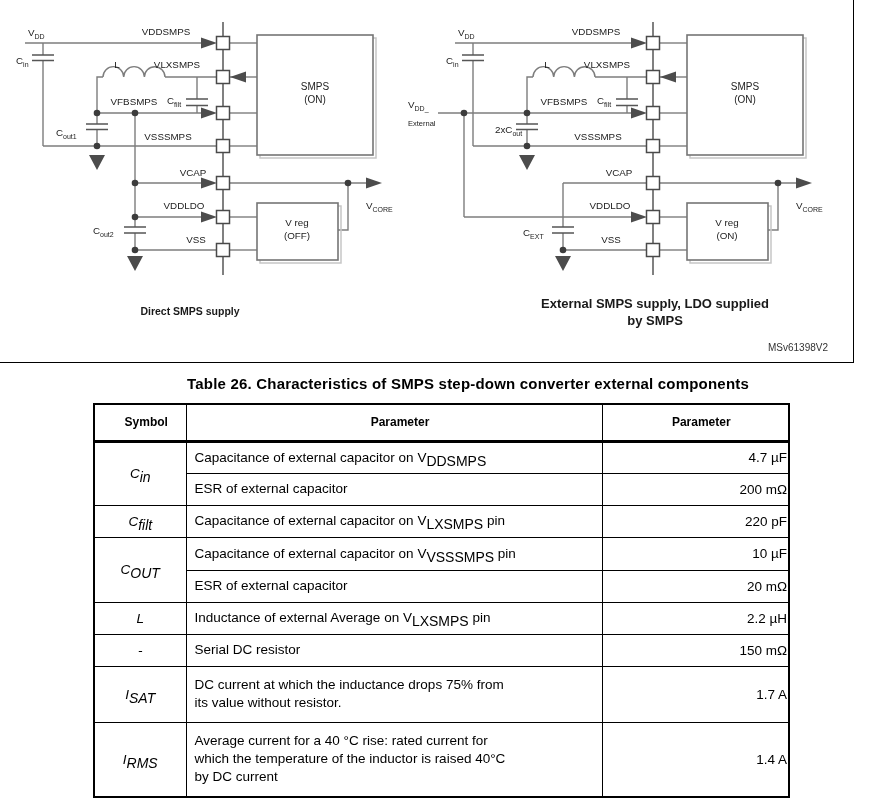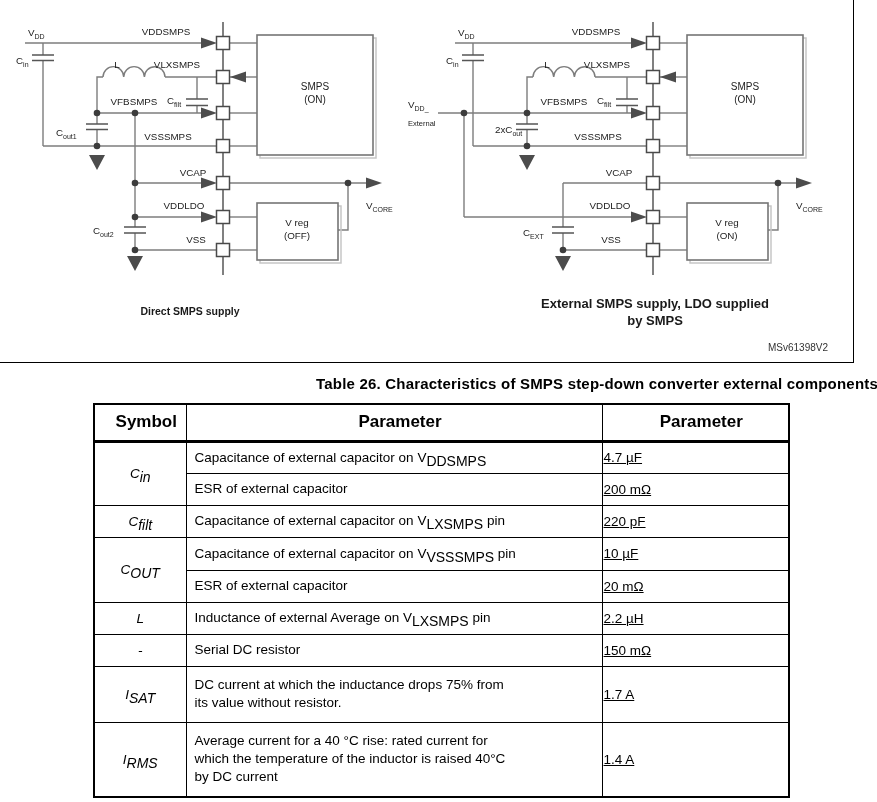--- a/index.html
+++ b/index.html
@@ -24,37 +24,37 @@
   svg.fig .gnd   { fill:#4c4c4c; stroke:none; }
   svg.fig .dot   { fill:#3c3c3c; stroke:none; }
   svg.fig .sub   { font-size:7px; }
   svg.fig .boxlabel { font-size:10px; }
   svg.fig .cap-left { font-size:10.5px; font-weight:bold; fill:#1a1a1a; }
   svg.fig .cap-right { font-size:13px; font-weight:bold; fill:#1a1a1a; }
   svg.fig .watermark { font-size:10px; fill:#333; }
   svg.fig .ext2 { font-size:7.5px; }
   
   .tbl-title {
-    position:absolute; left:58px; top:375px; width:820px; text-align:right;
+    position:absolute; left:58px; top:375px; width:820px; text-align:center;
     font-weight:bold; font-size:15px; color:#000; letter-spacing:0.2px;
   }
   table.tbl {
     position:absolute; left:93px; top:403px; width:695px;
     border-collapse:collapse; font-size:13.5px; color:#000;
     border:2px solid #000; table-layout:fixed;
   }
   table.tbl td, table.tbl th { border:1px solid #000; vertical-align:middle; }
   table.tbl th {
-    font-weight:bold; font-size:17px; text-align:center;
+    font-weight:bold; font-size:12px; text-align:center;
     border-bottom:3px solid #000;
     padding-left:13px;
   }
   td.sym  { text-align:center;font-style:italic; }
   td.param{ text-align:left; padding:2px 8px; line-height:18px; }
-  td.cond { text-align:left;text-decoration:underline; }
+  td.cond { text-align:right; }
   col.c-sym { width:92px; } col.c-param { width:416px; } col.c-cond { width:187px; }
   sub { font-size:14px; line-height:0; }
 </style>
 </head>
 <body>
 
 <div class="figure-frame"></div>
 
 <svg class="fig" width="877" height="368" viewBox="0 0 877 368">
 

